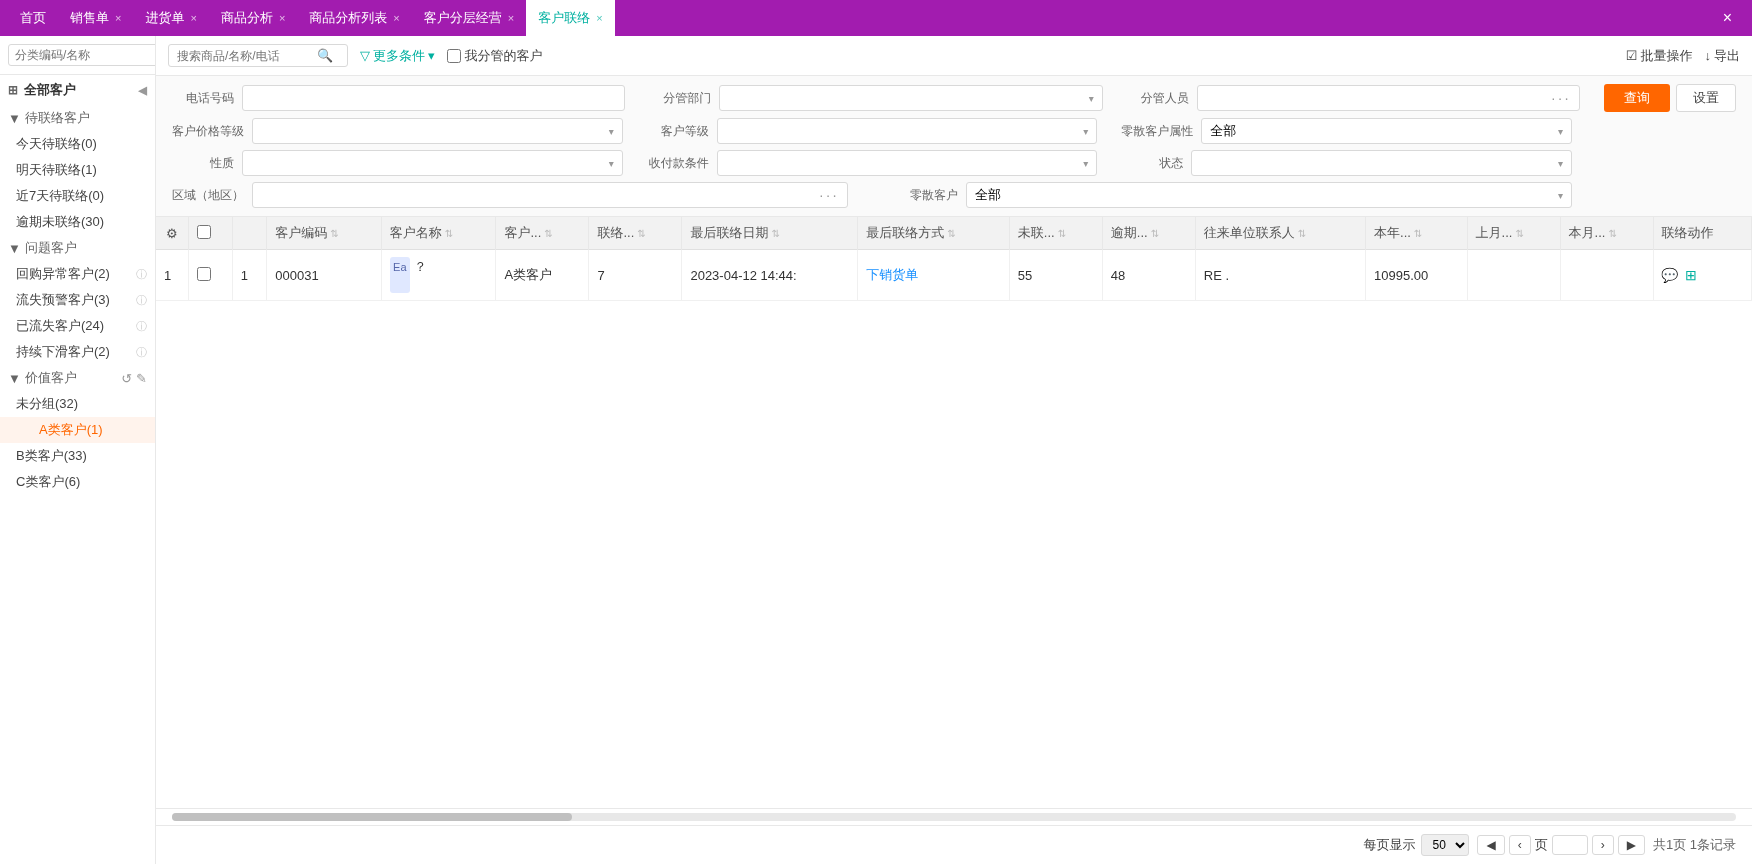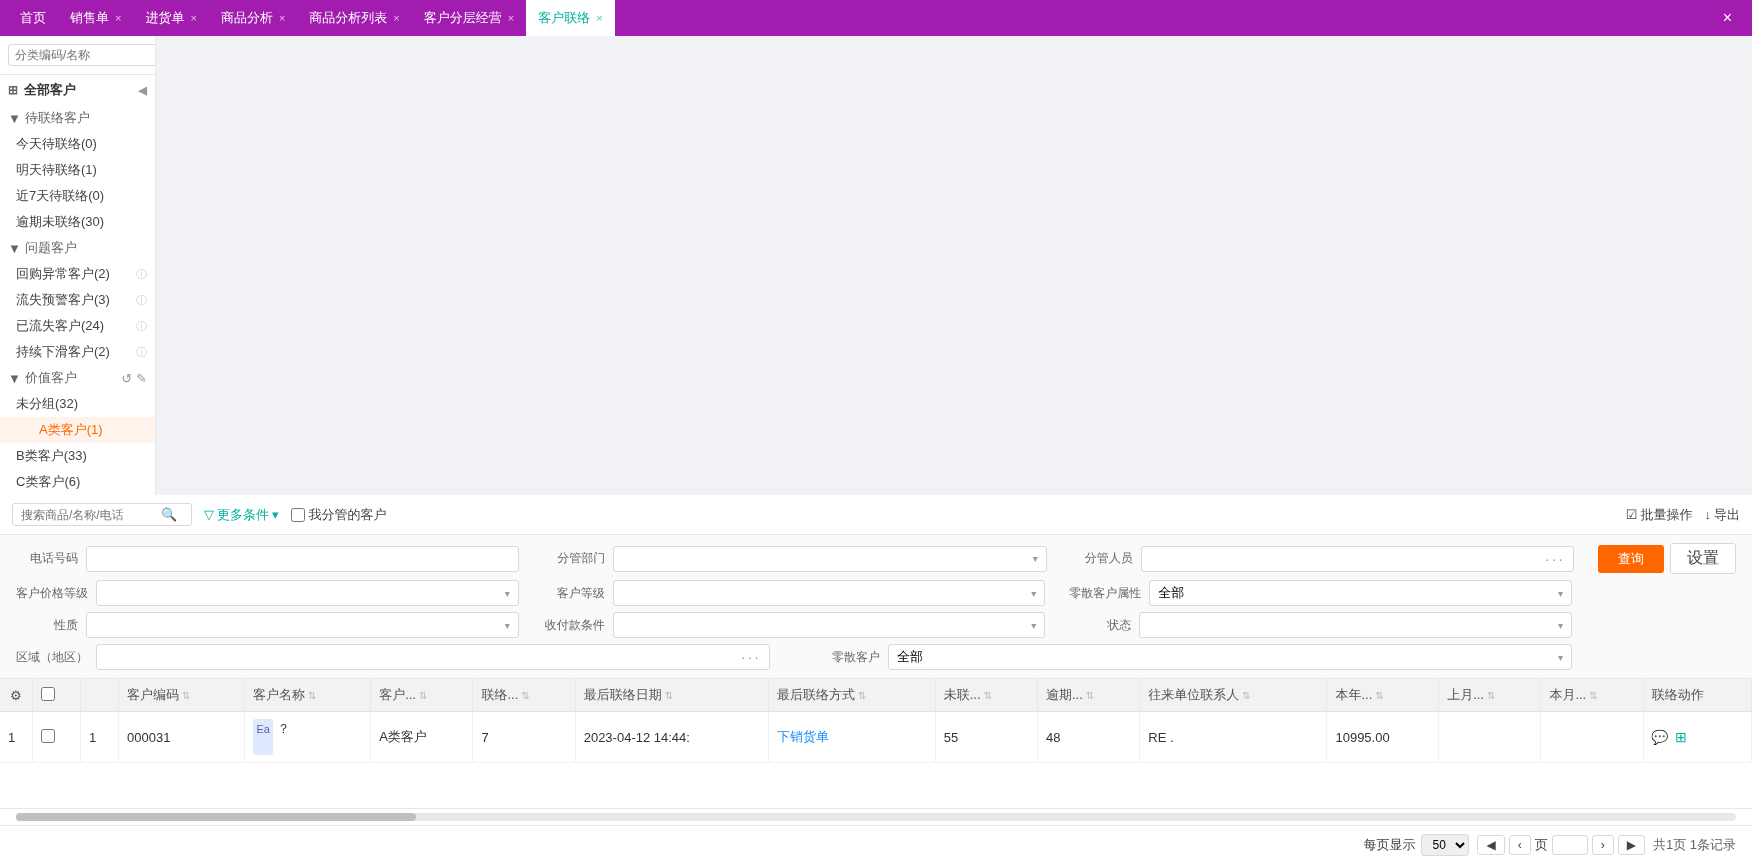--- a/index.html
+++ b/index.html
@@ -35,21 +35,20 @@
       color: white;
       font-size: 16px;
       padding: 0 12px;
       cursor: pointer;
     }
 
     
     .main-layout {
       display: flex;
       height: calc(864px - 36px);
-      flex-direction: column;
     }
 
     
     .sidebar {
       width: 156px;
       background: white;
       border-right: 1px solid #e8e8e8;
       overflow-y: auto;
       flex-shrink: 0;
     }
@@ -240,21 +239,21 @@
       font-size: 13px;
       white-space: nowrap;
     }
     .btn-settings {
       background: white;
       color: #444;
       border: 1px solid #d9d9d9;
       border-radius: 3px;
       padding: 4px 16px;
       cursor: pointer;
-      font-size: 16px;
+      font-size: 13px;
       white-space: nowrap;
     }
 
     
     .table-container {
       flex: 1;
       overflow: auto;
       background: white;
       margin: 0;
     }

